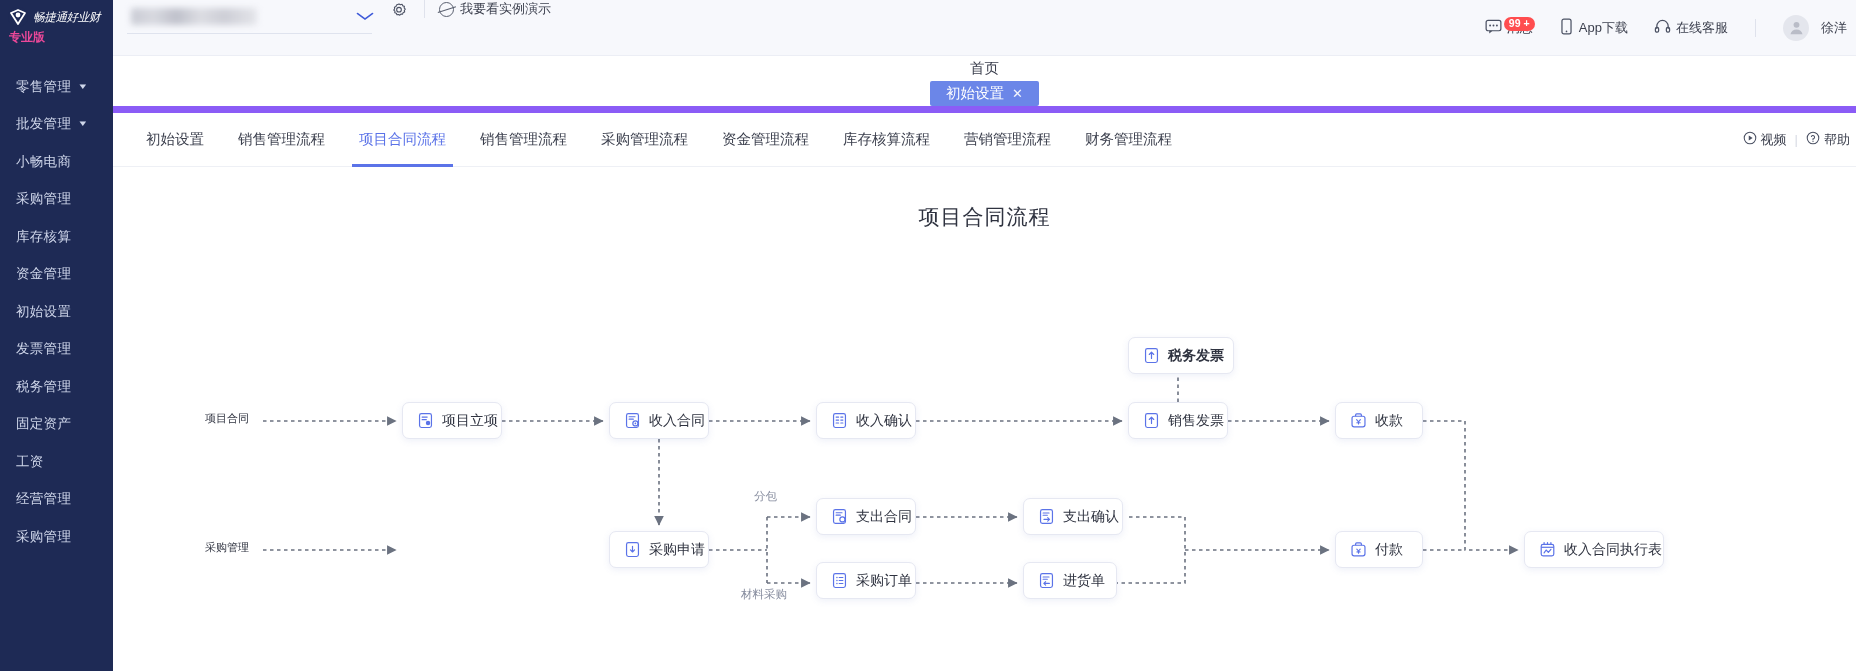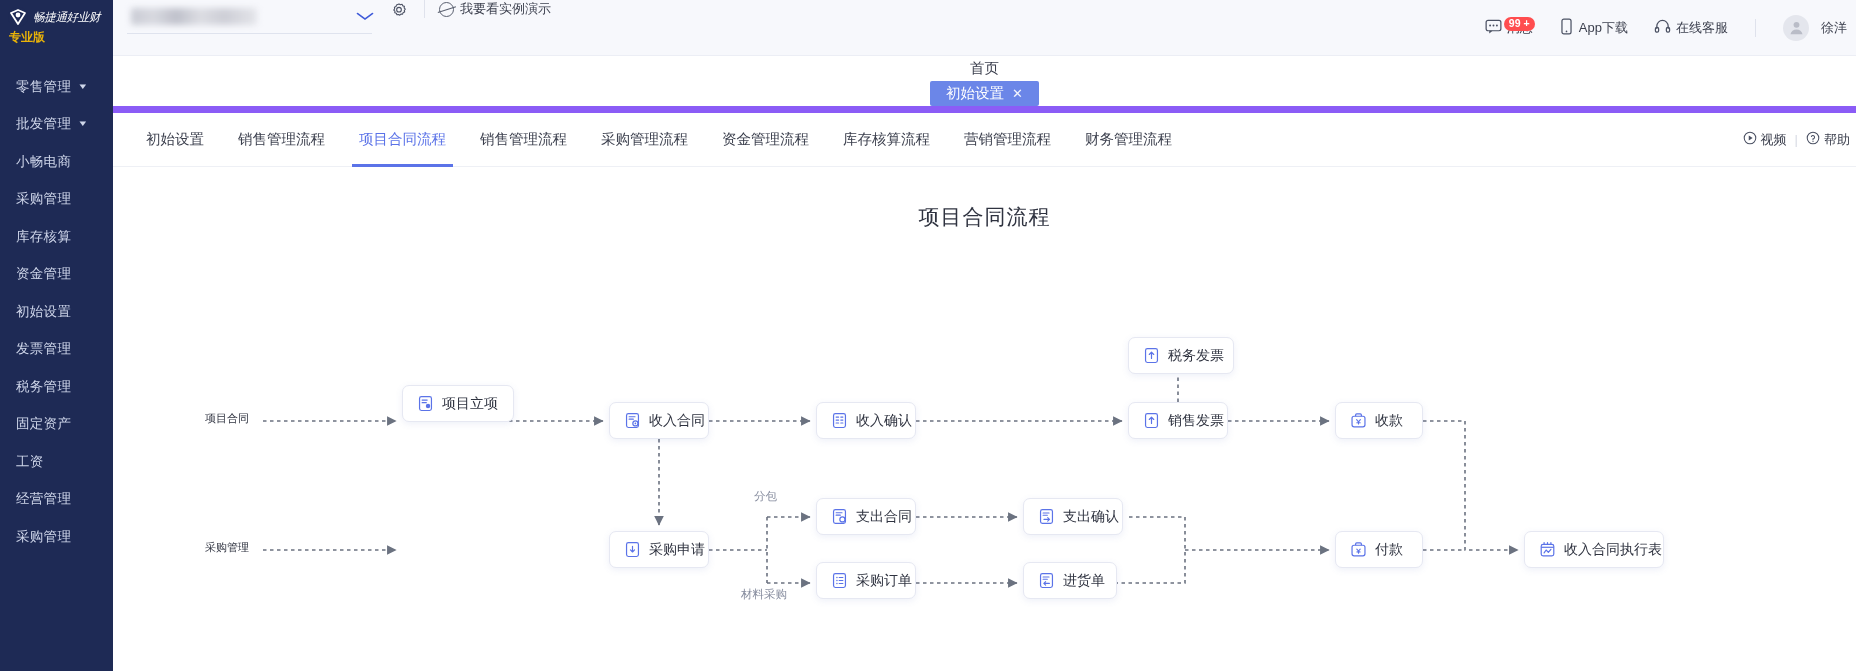--- a/index.html
+++ b/index.html
@@ -21,21 +21,21 @@
   .logo-mark {
     width:20px; height:20px; border-radius:50%;
     background:#1e2a55; position:relative; flex:none;
   }
   .logo-mark svg { display:block; }
   .logo-text {
     color:#fff; font-size:11.5px; letter-spacing:-0.3px; white-space:nowrap;
     font-weight:500;
   }
   .logo-sub {
-    color:#eab308; font-size:12px; font-weight:700; margin-top:2px; padding-left:1px;
+    color:#ec4899; font-size:12px; font-weight:700; margin-top:2px; padding-left:1px;
     letter-spacing:0px;
   }
   .nav { margin-top:12px; }
   .nav-item {
     height:37.5px; display:flex; align-items:center;
     padding-left:16px; color:#cfd6ea; font-size:13.5px;
     cursor:pointer; white-space:nowrap; letter-spacing:0.3px;
   }
   .nav-item .caret {
     margin-left:8px; font-size:8px; color:#cfd6ea; line-height:1;
@@ -404,30 +404,30 @@
           <path d="M1072,313 H1216" marker-end="url(#ah)"></path>
 
           <path d="M1310,313 H1352"></path>
         </g>
       </svg>
       <div id="flow-labels">
           <div class="rowlabel" style="left: 92px; top: 174px;">项目合同</div>
           <div class="rowlabel" style="left: 92px; top: 303px;">采购管理</div>
         </div>
       <div id="flow-nodes">
-          <div class="node" style="left: 1015px; top: 100px; width: 106px;">
+          <div class="node" style="left: 1015px; top: 100px; width: 106px; font-weight: bold;">
             <span style="display: flex;">
               <svg class="ico" viewBox="0 0 20 20">
                 <rect x="3" y="1.8" width="14" height="16.4" rx="2.2" fill="none" stroke="#5b73e8" stroke-width="1.4"></rect>
                 <path d="M10 13.4 V6.4 M7.4 8.8 L10 6.1 L12.6 8.8" fill="none" stroke="#5b73e8" stroke-width="1.4" stroke-linecap="round" stroke-linejoin="round"></path>
               </svg>
             </span>
             <span>税务发票</span>
           </div>
-          <div class="node" style="left: 289px; top: 148px; width: 112px;">
+          <div class="node" style="left: 289px; top: 165px; width: 100px;">
             <span style="display: flex;">
               <svg class="ico" viewBox="0 0 20 20">
                 <rect x="3" y="1.8" width="14" height="16.4" rx="2.2" fill="none" stroke="#5b73e8" stroke-width="1.4"></rect>
                 <path d="M6 6 H12 M6 9 H11" stroke="#5b73e8" stroke-width="1.3" stroke-linecap="round"></path>
                 <circle cx="13" cy="13" r="2.6" fill="#5b73e8"></circle>
               </svg>
             </span>
             <span>项目立项</span>
           </div>
           <div class="node" style="left: 496px; top: 165px; width: 100px;">

